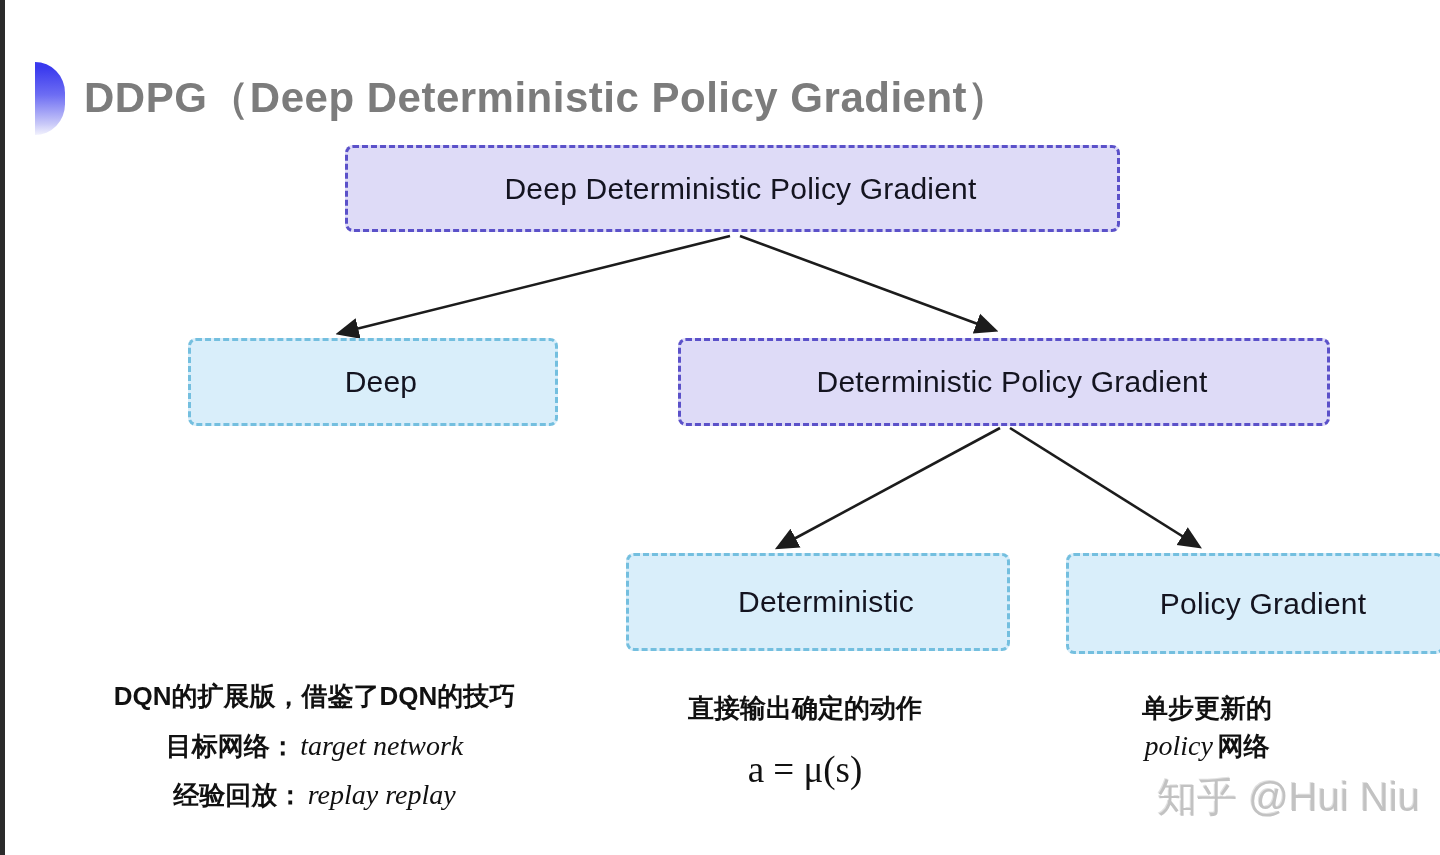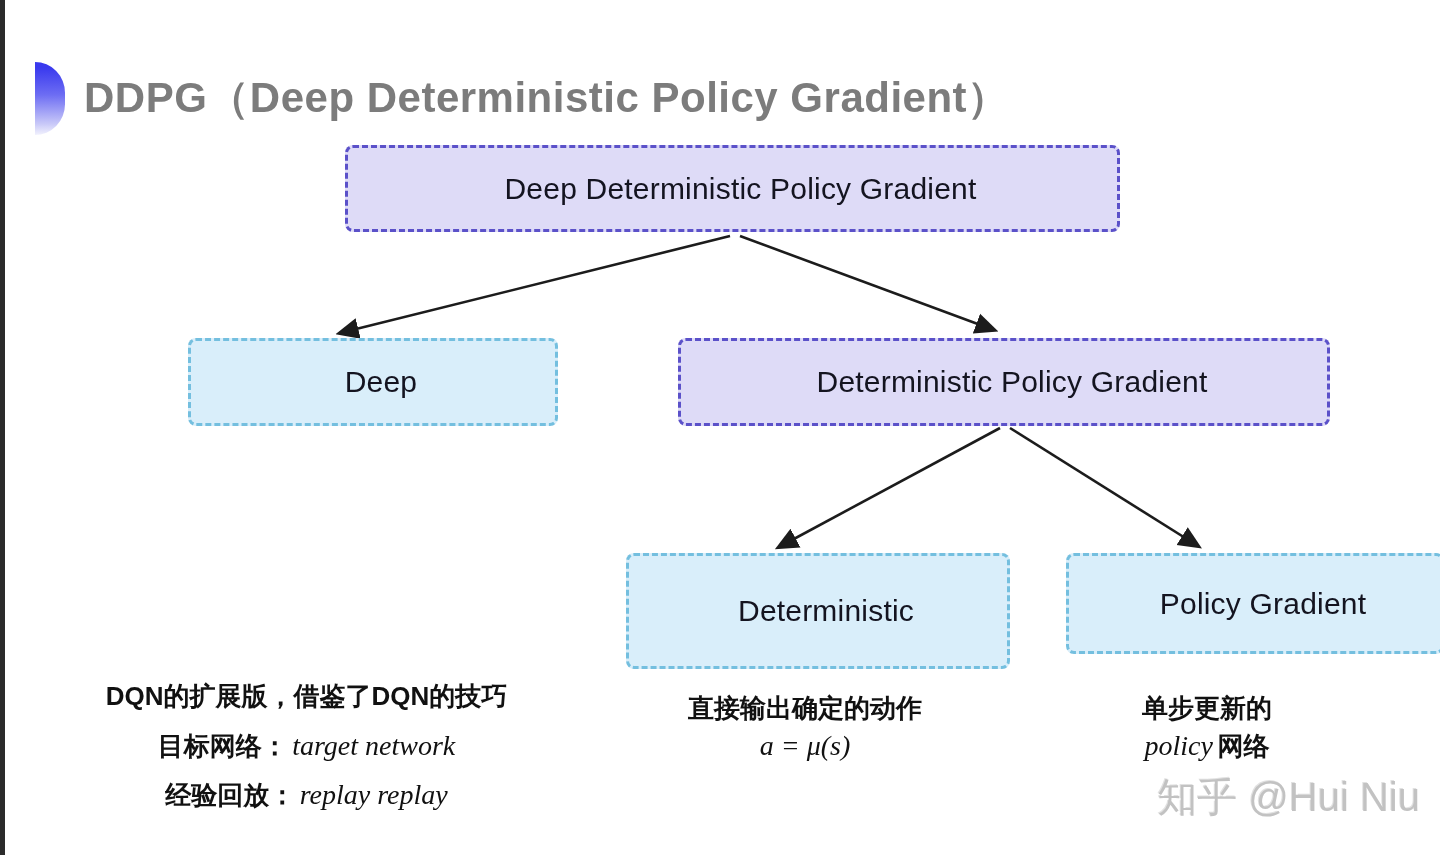--- a/index.html
+++ b/index.html
@@ -66,49 +66,49 @@
     border: 3px dashed #5b51c9;
   }
   .node.cyan {
     background: #d9eefa;
     border: 3px dashed #74bfdf;
     margin-left: 48px;
   }
   .node-ddpg { left: 345px; top: 145px; width: 775px; height: 87px; }
   .node-deep { left: 140px; top: 338px; width: 370px; height: 88px; }
   .node-dpg  { left: 678px; top: 338px; width: 652px; height: 88px; }
-  .node-det  { left: 578px; top: 553px; width: 384px; height: 116px; }
+  .node-det  { left: 578px; top: 553px; width: 384px; height: 98px; }
   .node-pg   { left: 1018px; top: 553px; width: 378px; height: 101px; }
   
   .note {
     position: absolute;
     text-align: center;
     color: #111111;
   }
   .note .cn {
     font-weight: 700;
     font-size: 26px;
   }
   .note .serif-it {
     font-family: "Liberation Serif", serif;
     font-style: italic;
     font-size: 28px;
     font-weight: 500;
   }
-  .note-deep { left: 74px; top: 672px; width: 465px; }
+  .note-deep { left: 82px; top: 672px; width: 465px; }
   .note-deep .note-line { height: 49px; line-height: 49px; white-space: nowrap; }
   .note-det  { left: 655px; top: 690px; width: 300px; }
   .note-det .note-line { height: 37px; line-height: 37px; }
   .note-pg   { left: 1057px; top: 690px; width: 300px; }
   .note-pg .note-line { height: 37px; line-height: 37px; }
   .formula {
     font-family: "Liberation Serif", serif;
-    font-style: italic;
-    font-size: 28px;
+    font-size: 37px;
     font-weight: 500;
+    margin-top: 24px;
   }
   
   .watermark {
     position: absolute;
     left: 1100px; top: 770px;
     width: 320px;
     text-align: right;
     font-size: 40px;
     color: #c2c2c2;
     text-shadow: 2px 2px 0 rgba(255,255,255,0.95), -1px -1px 0 rgba(170,170,170,0.35);

